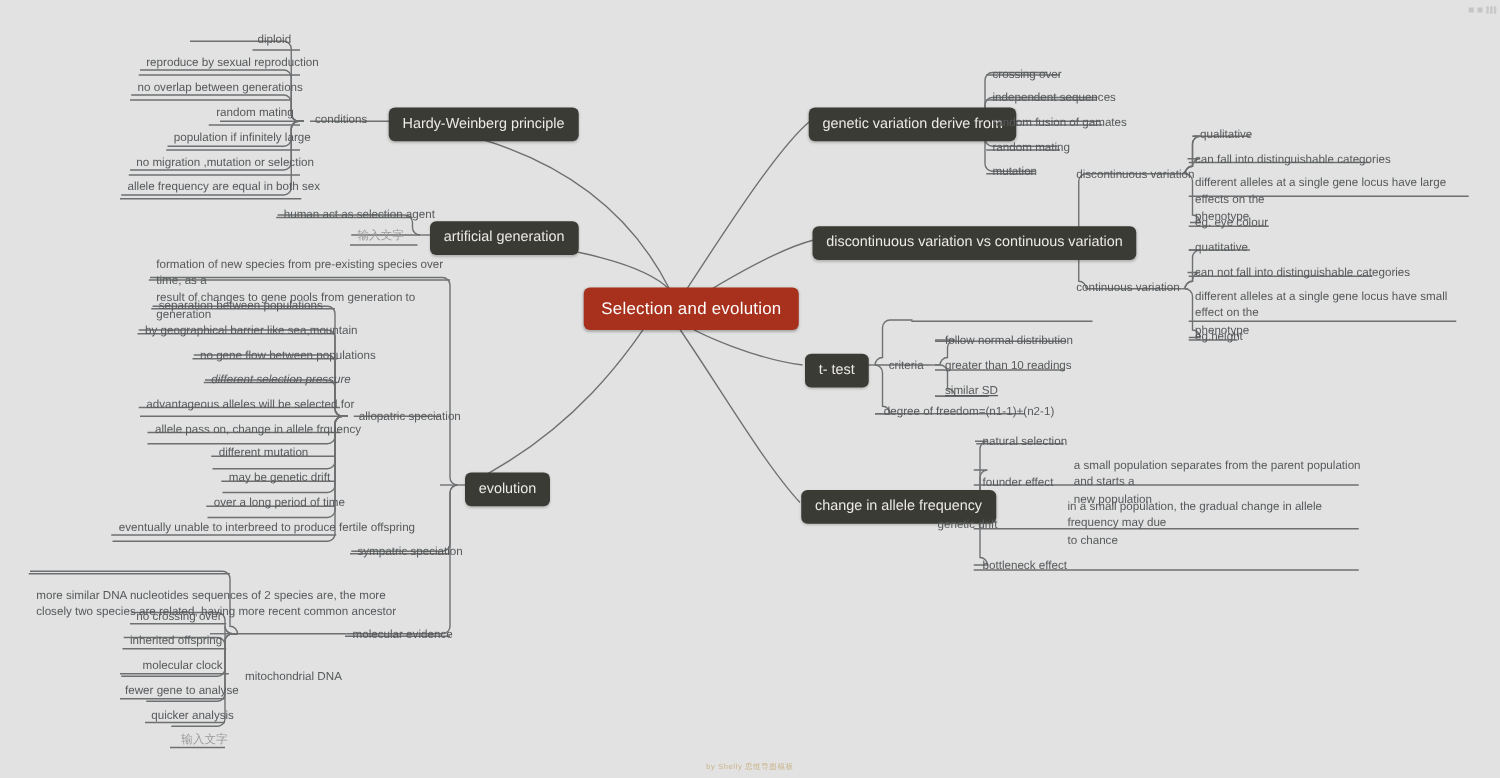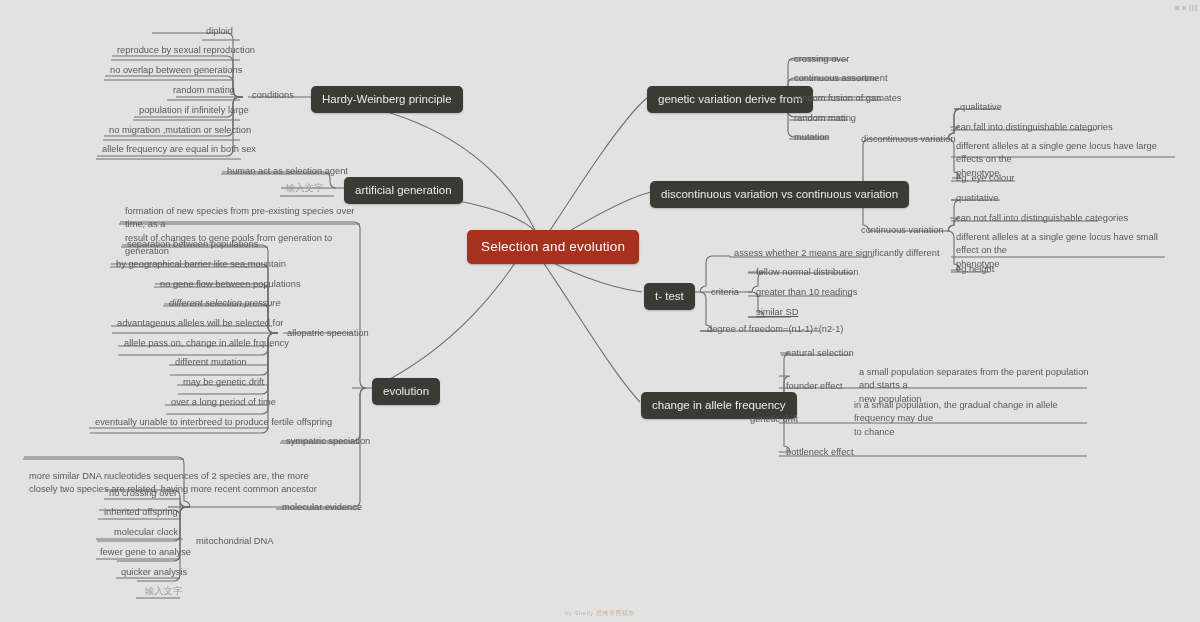--- a/index.html
+++ b/index.html
@@ -245,21 +245,21 @@
 
   <div class="node leaf nowrap" style="left:105px;top:486px;">no crossing over</div>
   <div class="node leaf nowrap" style="left:100px;top:505px;">inherited offspring</div>
   <div class="node leaf nowrap" style="left:110px;top:525px;">molecular clock</div>
   <div class="node leaf nowrap" style="left:96px;top:545px;">fewer gene to analyse</div>
   <div class="node leaf nowrap" style="left:117px;top:565px;">quicker analysis</div>
   <div class="node leaf nowrap ph" style="left:141px;top:584px;">输入文字</div>
 
   <div class="node l1" style="left:647px;top:86px;">genetic variation derive from</div>
   <div class="node leaf nowrap" style="left:790px;top:52px;">crossing over</div>
-  <div class="node leaf nowrap" style="left:790px;top:71px;">continuous assortment</div>
+  <div class="node leaf nowrap" style="left:790px;top:71px;">independent sequences</div>
   <div class="node leaf nowrap" style="left:790px;top:91px;">random fusion of gamates</div>
   <div class="node leaf nowrap" style="left:790px;top:111px;">random mating</div>
   <div class="node leaf nowrap" style="left:790px;top:130px;">mutation</div>
 
   <div class="node l1" style="left:650px;top:181px;">discontinuous variation vs continuous variation</div>
 
   <div class="node leaf nowrap" style="left:857px;top:132px;">discontinuous variation</div>
   <div class="node leaf nowrap" style="left:956px;top:100px;">qualitative</div>
   <div class="node leaf nowrap" style="left:952px;top:120px;">can fall into distinguishable categories</div>
   <div class="node leaf" style="left:952px;top:139px;width:230px;">different alleles at a single gene locus have large effects on the
@@ -267,21 +267,20 @@
   <div class="node leaf nowrap" style="left:952px;top:171px;">eg. eye colour</div>
 
   <div class="node leaf nowrap" style="left:857px;top:223px;">continuous variation</div>
   <div class="node leaf nowrap" style="left:952px;top:191px;">quatitative</div>
   <div class="node leaf nowrap" style="left:952px;top:211px;">can not fall into distinguishable categories</div>
   <div class="node leaf" style="left:952px;top:230px;width:228px;">different alleles at a single gene locus have small effect on the
 phenotype</div>
   <div class="node leaf nowrap" style="left:952px;top:262px;">eg.height</div>
 
   <div class="node l1" style="left:644px;top:283px;">t- test</div>
-  <div class="node leaf nowrap" style="left:730px;top:246px;">assess whether 2 means are significantly different</div>
   <div class="node leaf nowrap" style="left:707px;top:285px;">criteria</div>
   <div class="node leaf nowrap" style="left:752px;top:265px;">follow normal distribution</div>
   <div class="node leaf nowrap" style="left:752px;top:285px;">greater than 10 readings</div>
   <div class="node leaf nowrap" style="left:752px;top:305px;text-decoration:underline;">similar SD</div>
   <div class="node leaf nowrap" style="left:703px;top:322px;">degree of freedom=(n1-1)+(n2-1)</div>
 
   <div class="node l1" style="left:641px;top:392px;">change in allele frequency</div>
 
   <div class="node leaf nowrap" style="left:782px;top:346px;">natural selection</div>
 

